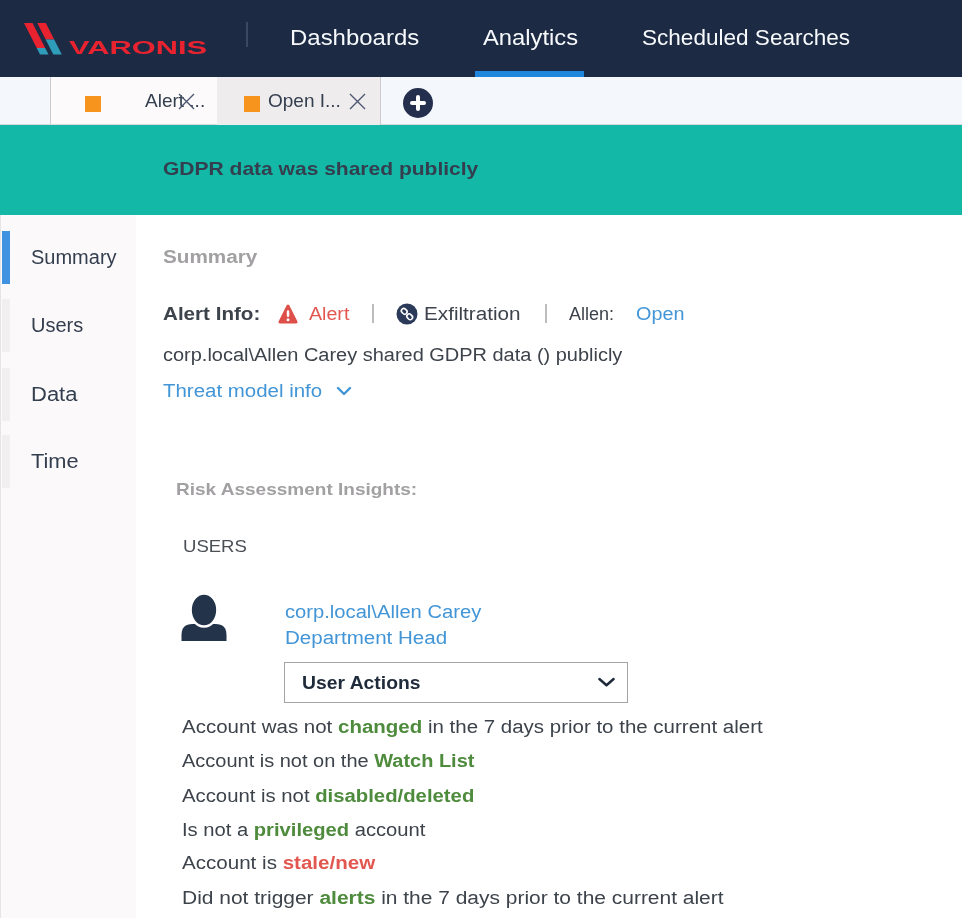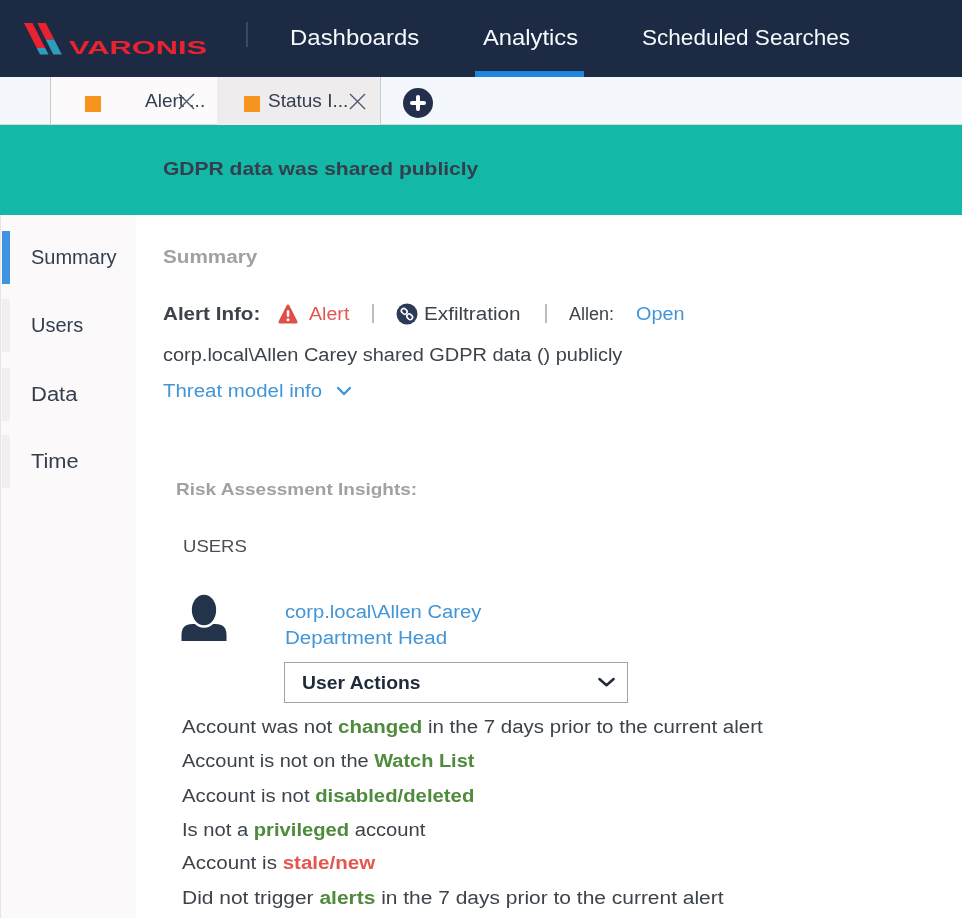--- a/index.html
+++ b/index.html
@@ -62,21 +62,21 @@
   <div id="tabbar">
     <div class="tab" id="tab1">
       <div class="osq" style="left:34px;"></div>
       <div class="tabtxt" style="left:70px;margin-left:24px;">Alert ...</div>
       <svg class="tabx" style="left:126px;" width="19" height="19" viewBox="0 0 19 19">
           <path d="M2 2 L17 17 M17 2 L2 17" stroke="#4d5870" stroke-width="1.4" fill="none"></path>
         </svg>
     </div>
     <div class="tab" id="tab2">
       <div class="osq" style="left:27px;"></div>
-      <div class="tabtxt" style="left:51px;">Status I...</div>
+      <div class="tabtxt" style="left:51px;">Open I...</div>
       <svg class="tabx" style="left:131px;" width="19" height="19" viewBox="0 0 19 19">
           <path d="M2 2 L17 17 M17 2 L2 17" stroke="#4d5870" stroke-width="1.4" fill="none"></path>
         </svg>
     </div>
     <div id="plus"></div>
   </div>
 
   <div id="header">
       <div id="title">GDPR data was shared publicly</div>
     </div>

